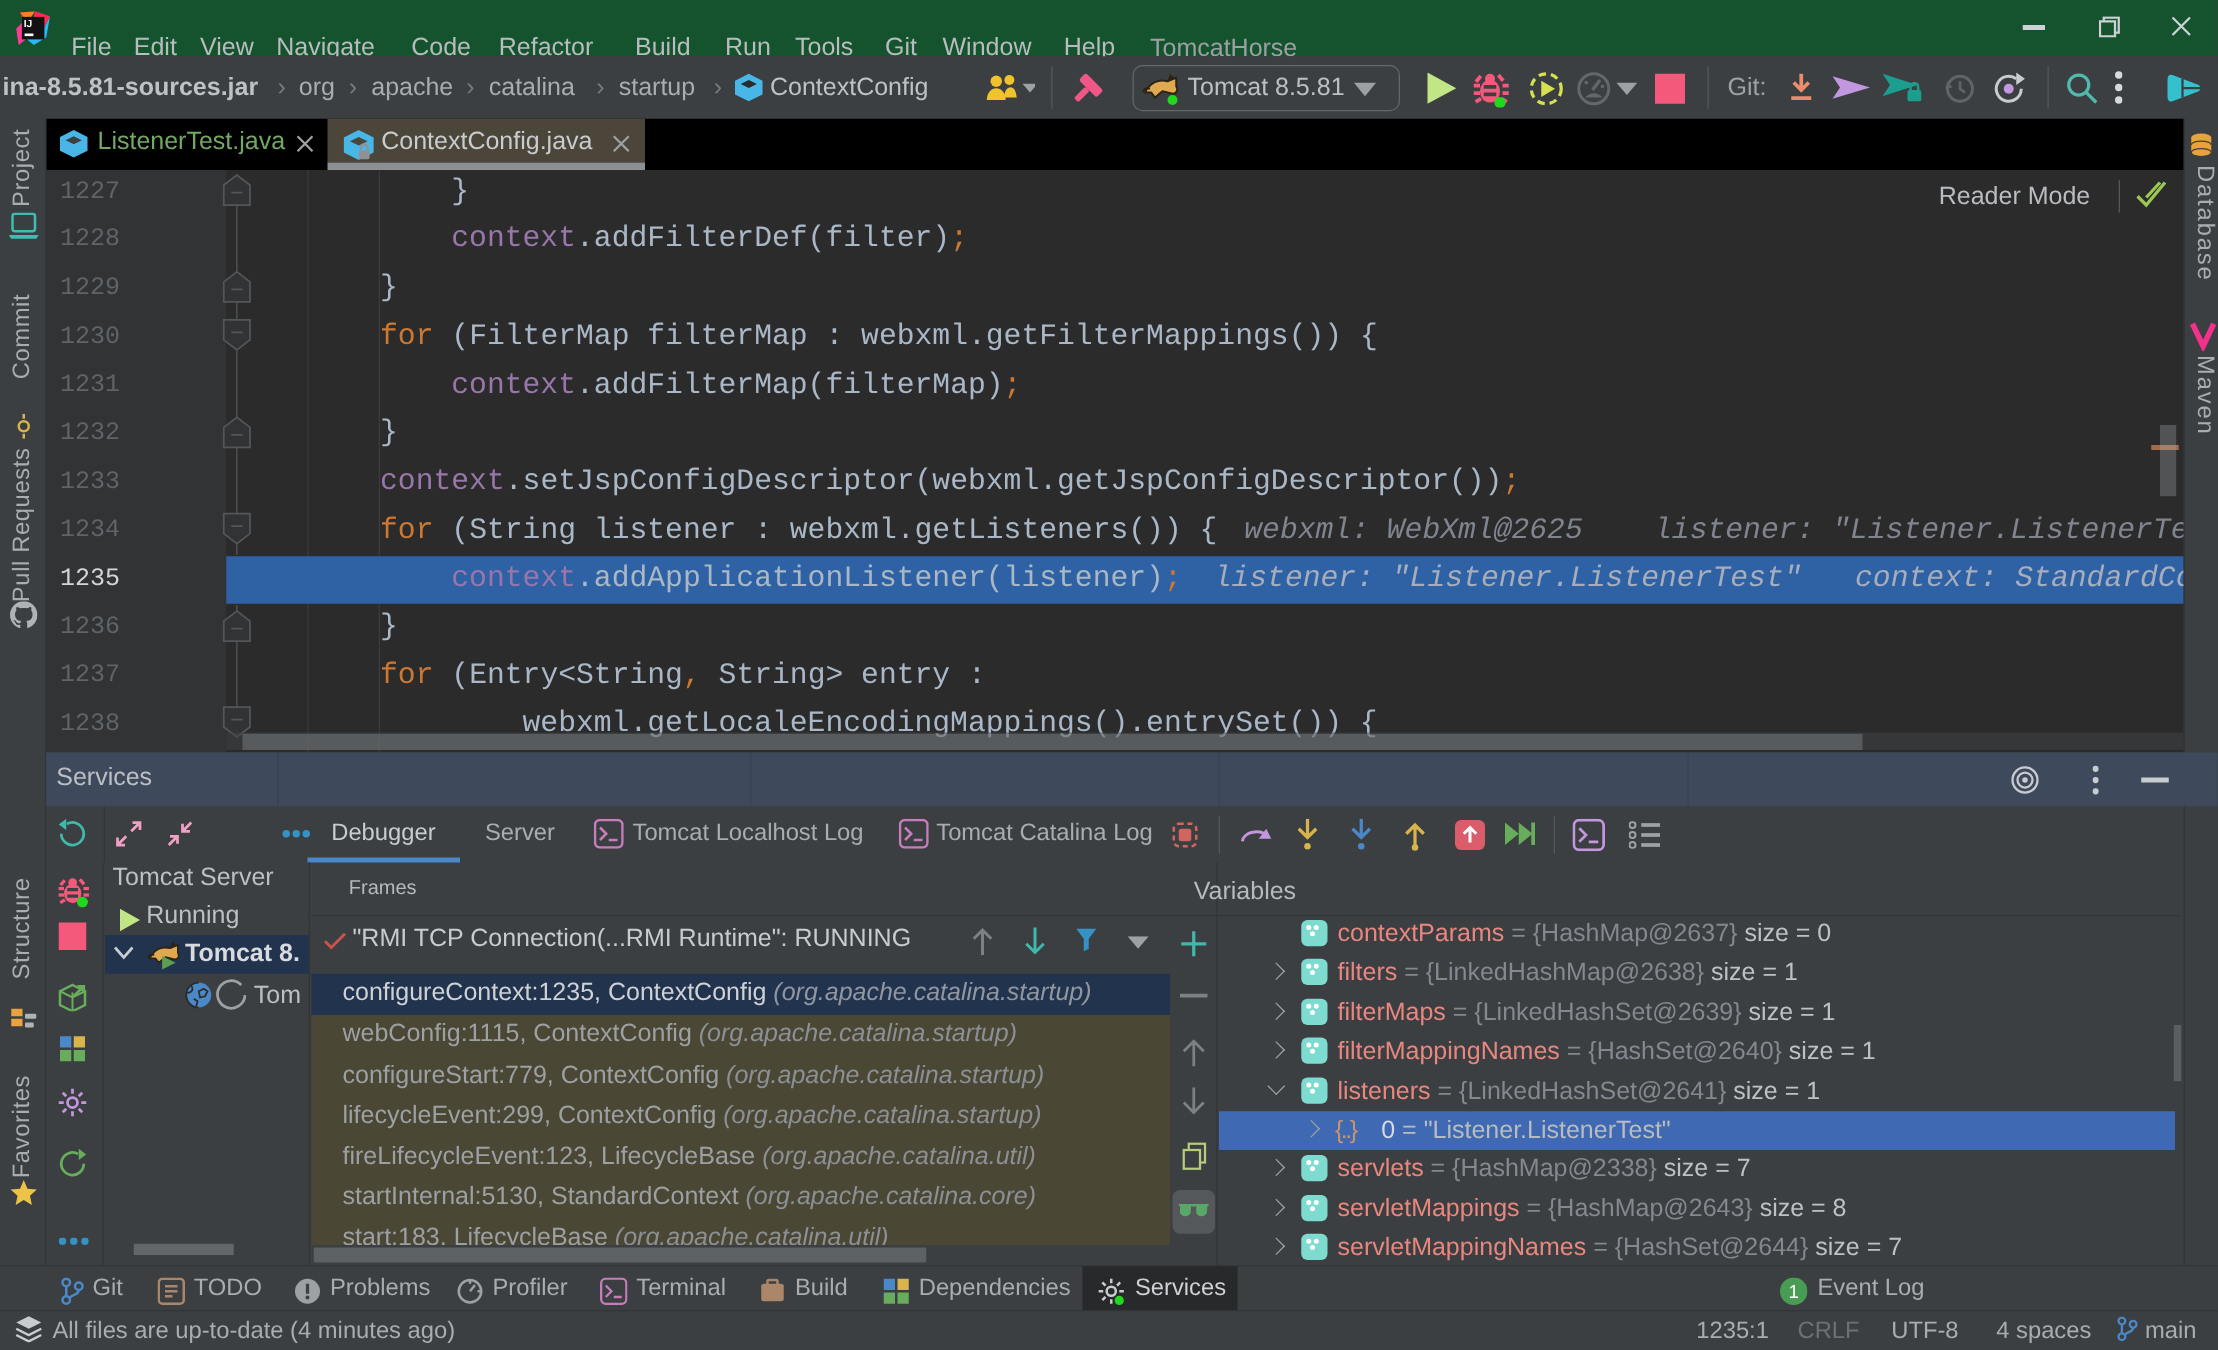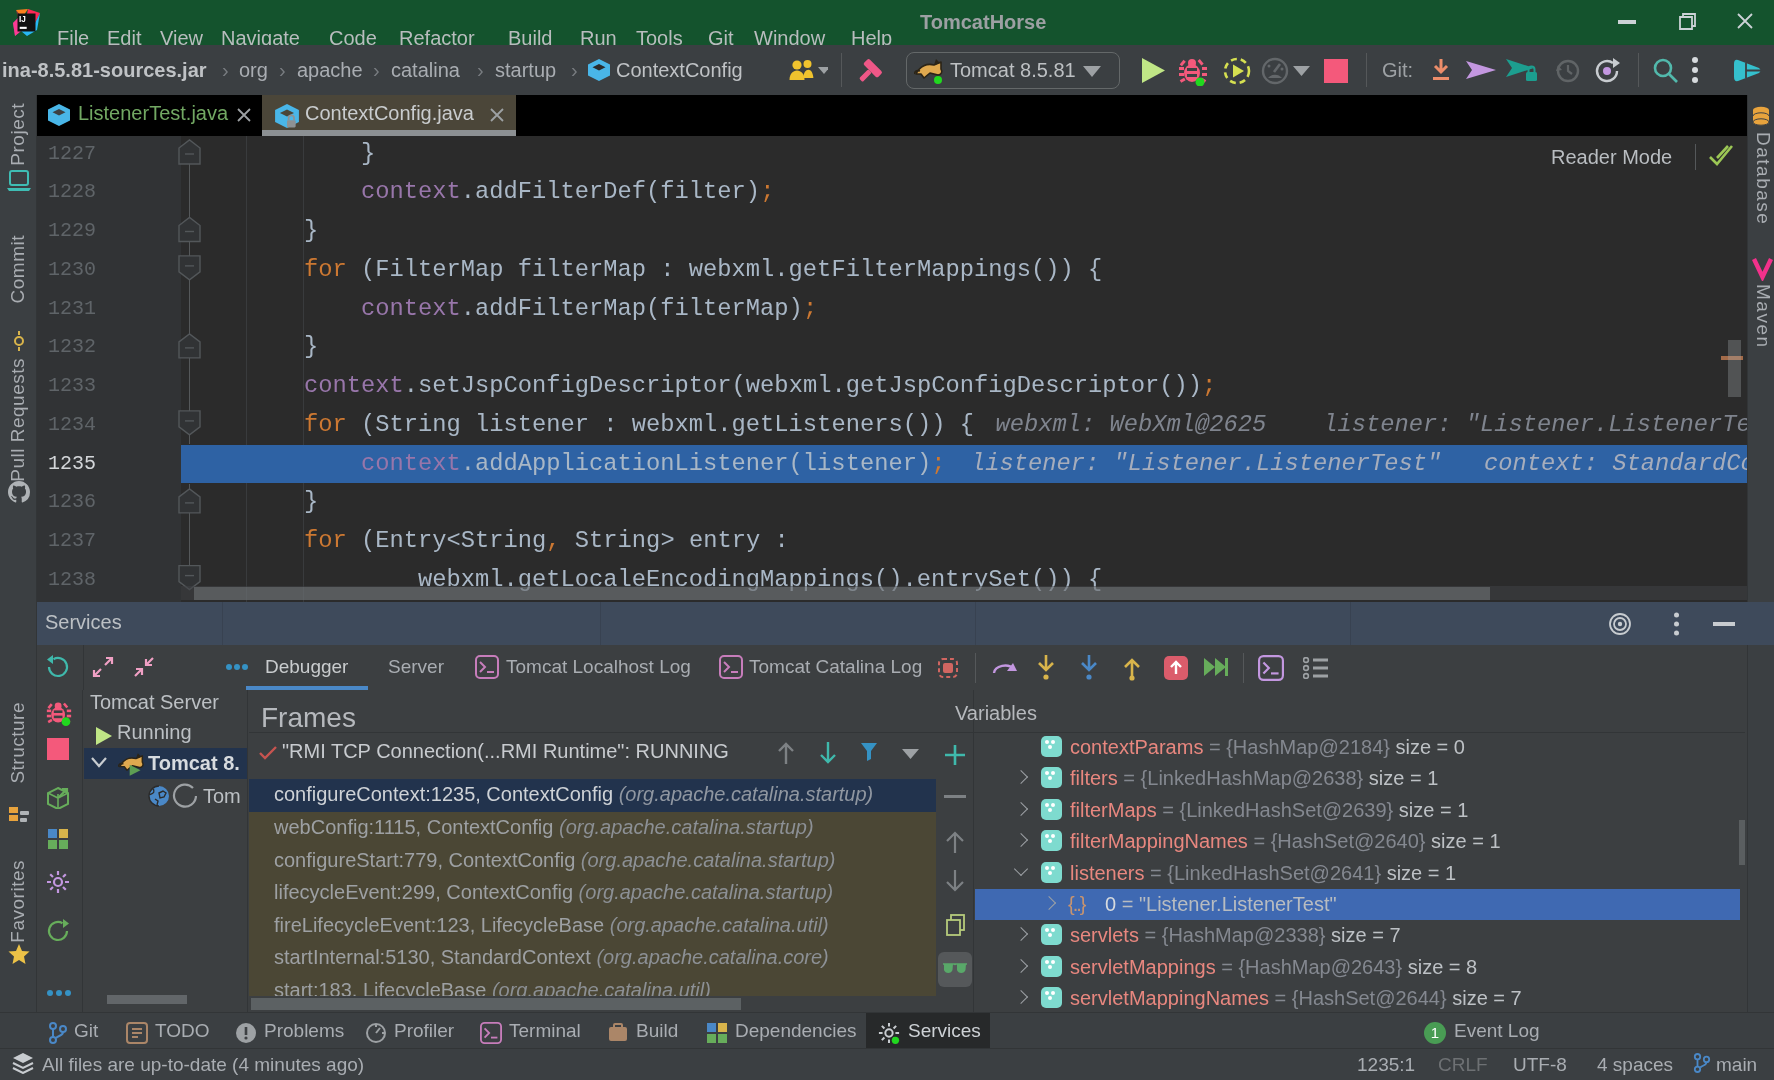--- a/index.html
+++ b/index.html
@@ -5,21 +5,21 @@
 * { margin:0; padding:0; box-sizing:border-box; }
 html,body { width:1774px; height:1080px; overflow:hidden; background:#3b3f42; }
 body { font-family:"Liberation Sans", sans-serif; color:#a9adb2; }
 #app { position:absolute; left:0; top:0; width:1774px; height:1080px; }
 .abs { position:absolute; }
 u { text-decoration:underline; text-underline-offset:3px; }
 
 
 #menubar { left:0; top:0; width:1774px; height:45px; background:#14532d; }
 #menubar .mi { position:absolute; top:0; height:45px; line-height:45px; font-size:20px; color:#b9bcbe;margin-top:16px; }
-#title { position:absolute; left:920px; top:0; height:45px; line-height:45px; font-size:20px; color:#9da0a3;font-weight:bold; }
+#title { position:absolute; left:920px; top:17px; height:45px; line-height:45px; font-size:20px; color:#9da0a3; }
 
 
 #toolbar { left:0; top:45px; width:1774px; height:50px; background:#3b3f42; }
 .crumb { position:absolute; top:0; height:50px; line-height:50px; font-size:20px; color:#a9adb2; }
 .sep { position:absolute; background:#55585a; width:1px; }
 
 
 #tabstrip { left:37px; top:95px; width:1710px; height:41px; background:#000000; }
 .tab { position:absolute; top:1px; height:35px; line-height:35px; font-size:20px; }
 
@@ -506,21 +506,21 @@
           <circle cx="11" cy="11" r="10" fill="#4a88c7"></circle>
           <path d="M11 1 a10 10 0 0 0 0 20 M5 3.5 c2 3 1 5 -3 6 M11 8 l4-2 3 2 -2 4 -4 1 z M7 14 l3 2 -1 4" fill="none" stroke="#2b2b2b" stroke-width="1.4"></path>
         </svg>
         <svg class="abs" style="left:87px;top:93px" width="26" height="26" viewBox="0 0 26 26">
           <path d="M22 5 a11 11 0 1 0 3 8" fill="none" stroke="#9da1a4" stroke-width="2.2"></path>
         </svg>
         <span class="abs" style="left:119px;top:95px;font-size:20px;color:#bcc0c4">Tom</span>
         <div class="abs" style="left:23px;top:305px;width:80px;height:9px;background:rgba(170,175,180,0.35)"></div>
       </div>
       <div class="abs" style="left:249px;top:0;width:687px;height:322px;overflow:hidden">
-        <span class="abs" style="left:12px;top:12px;font-size:28px;color:#b6b9bd">Frames</span>
+        <span class="abs" style="left:30px;top:12px;font-size:16px;color:#b6b9bd">Frames</span>
         <div class="abs" style="left:0;top:40px;width:687px;height:47px">
           <svg class="abs" style="left:10px;top:16px" width="18" height="14" viewBox="0 0 18 14">
               <path d="M1 7 L6 12 L17 1" fill="none" stroke="#c75450" stroke-width="2.4"></path>
             </svg>
           <span class="abs" style="left:33px;top:10px;font-size:20px;color:#c8cbcf">"RMI TCP Connection(...RMI Runtime": RUNNING</span>
           <svg class="abs" style="left:528px;top:10px" width="18" height="26" viewBox="0 0 18 26">
               <path d="M9 24 V4 M2 11 l7-7 7 7" fill="none" stroke="#7d8184" stroke-width="2.4"></path>
             </svg>
           <svg class="abs" style="left:570px;top:10px" width="18" height="26" viewBox="0 0 18 26">
               <path d="M9 2 V22 M2 15 l7 7 7-7" fill="none" stroke="#3fb9ac" stroke-width="2.4"></path>
@@ -569,21 +569,21 @@
           </svg>
         </div>
       </div>
       <span class="abs" style="left:955px;top:12px;font-size:20px;color:#b6b9bd">Variables</span>
       <div class="abs" style="left:937px;top:0;width:1px;height:42px;background:#3c3f41"></div>
       <div class="abs" style="left:249px;top:42px;width:1496px;height:1px;background:#323537"></div>
       <div class="abs" style="left:975px;top:0;width:770px;height:322px;overflow:hidden">
         <div class="abs" style="left:0;top:199px;width:765px;height:31px;background:#3f69b2"></div>
         <div class="vrow" style="top:42px">
             <span class="vicon" style="left:66px"></span>
-            <span class="abs" style="left:95px"><span class="vname">contextParams</span><span class="vgray"> = {HashMap@2184} </span><span class="vsize"> size = 0</span></span>
+            <span class="abs" style="left:95px"><span class="vname">contextParams</span><span class="vgray"> = {HashMap@2637} </span><span class="vsize"> size = 0</span></span>
           </div>
         <div class="vrow" style="top:73.4px">
             <span class="vchev" style="left:41px"></span>
             <span class="vicon" style="left:66px"></span>
             <span class="abs" style="left:95px"><span class="vname">filters</span><span class="vgray"> = {LinkedHashMap@2638} </span><span class="vsize"> size = 1</span></span>
           </div>
         <div class="vrow" style="top:104.8px">
             <span class="vchev" style="left:41px"></span>
             <span class="vicon" style="left:66px"></span>
             <span class="abs" style="left:95px"><span class="vname">filterMaps</span><span class="vgray"> = {LinkedHashSet@2639} </span><span class="vsize"> size = 1</span></span>

